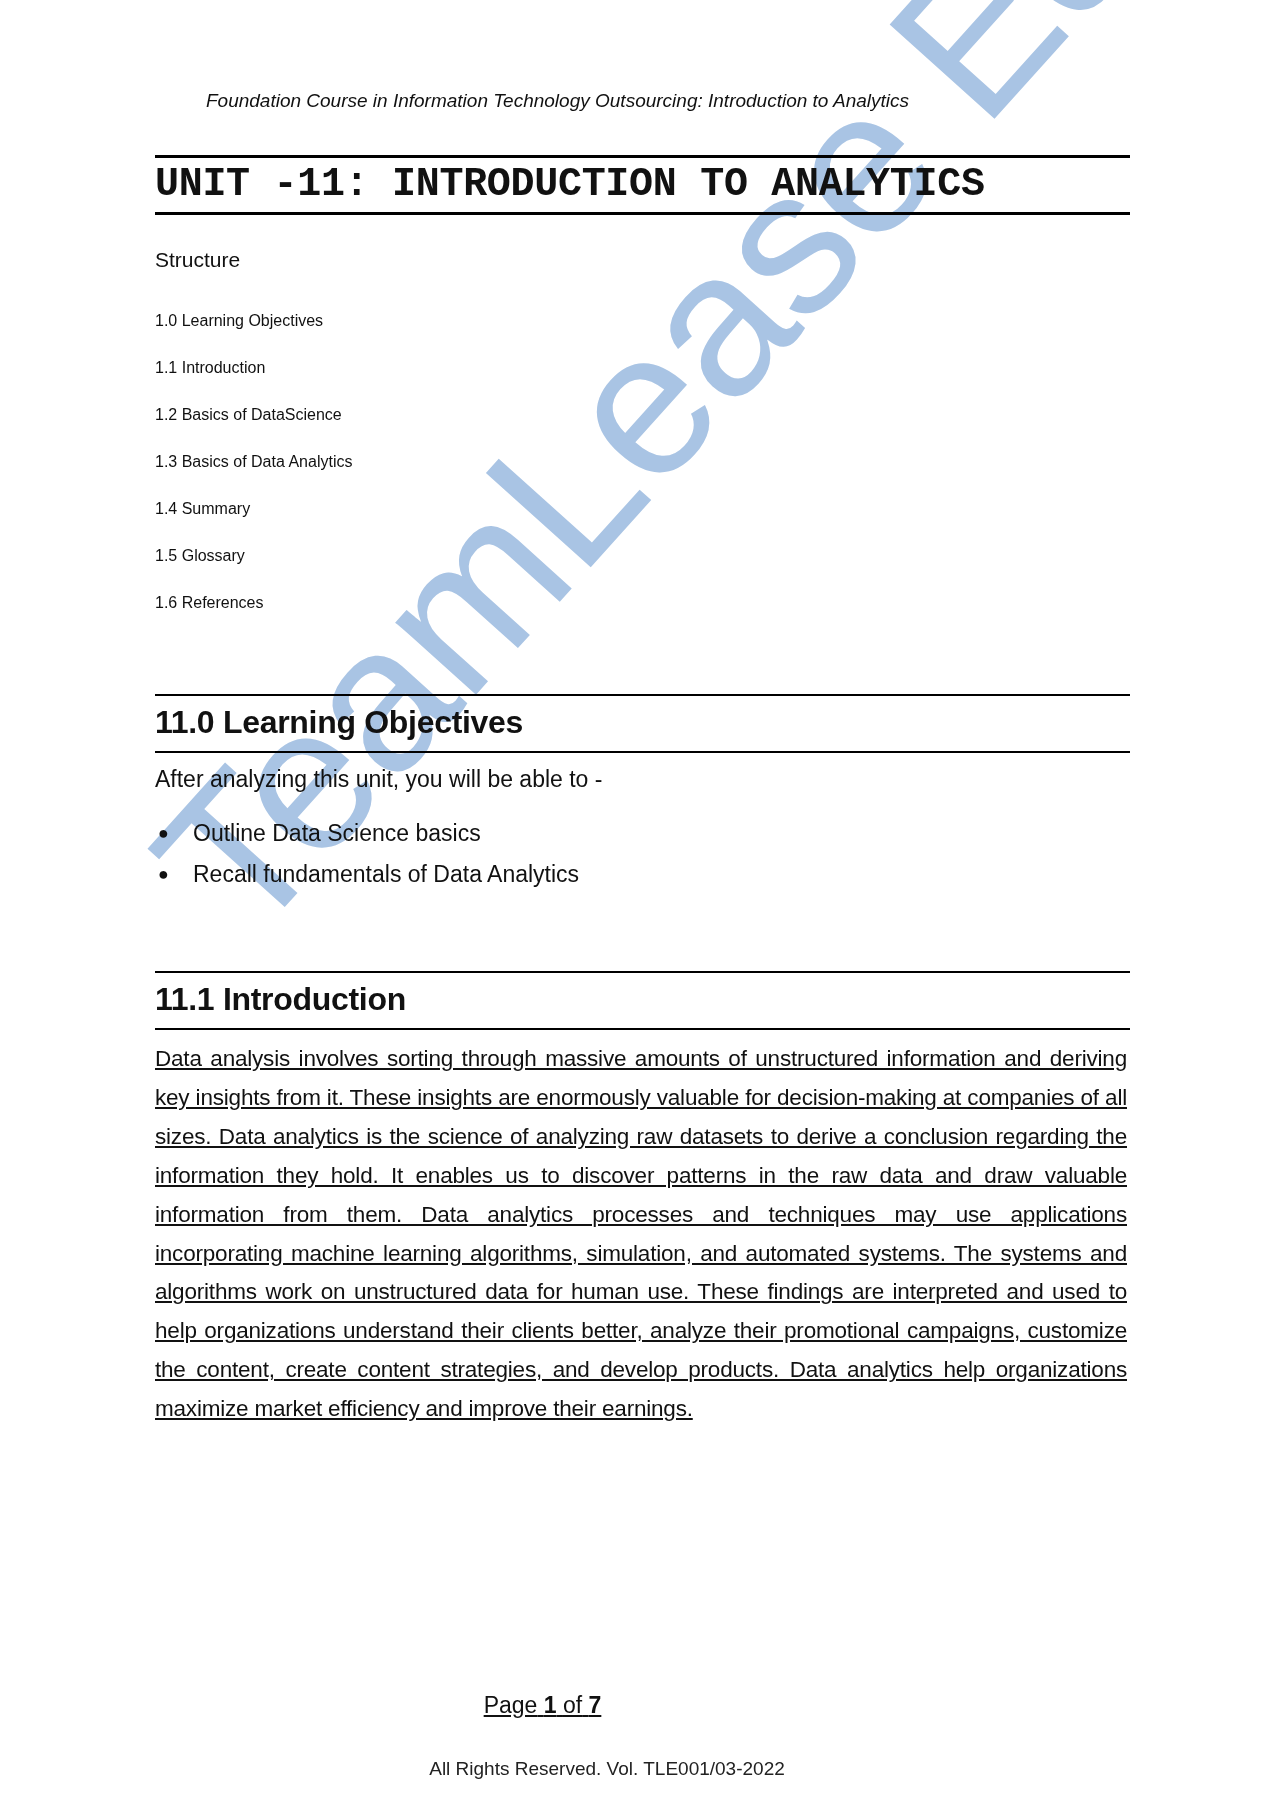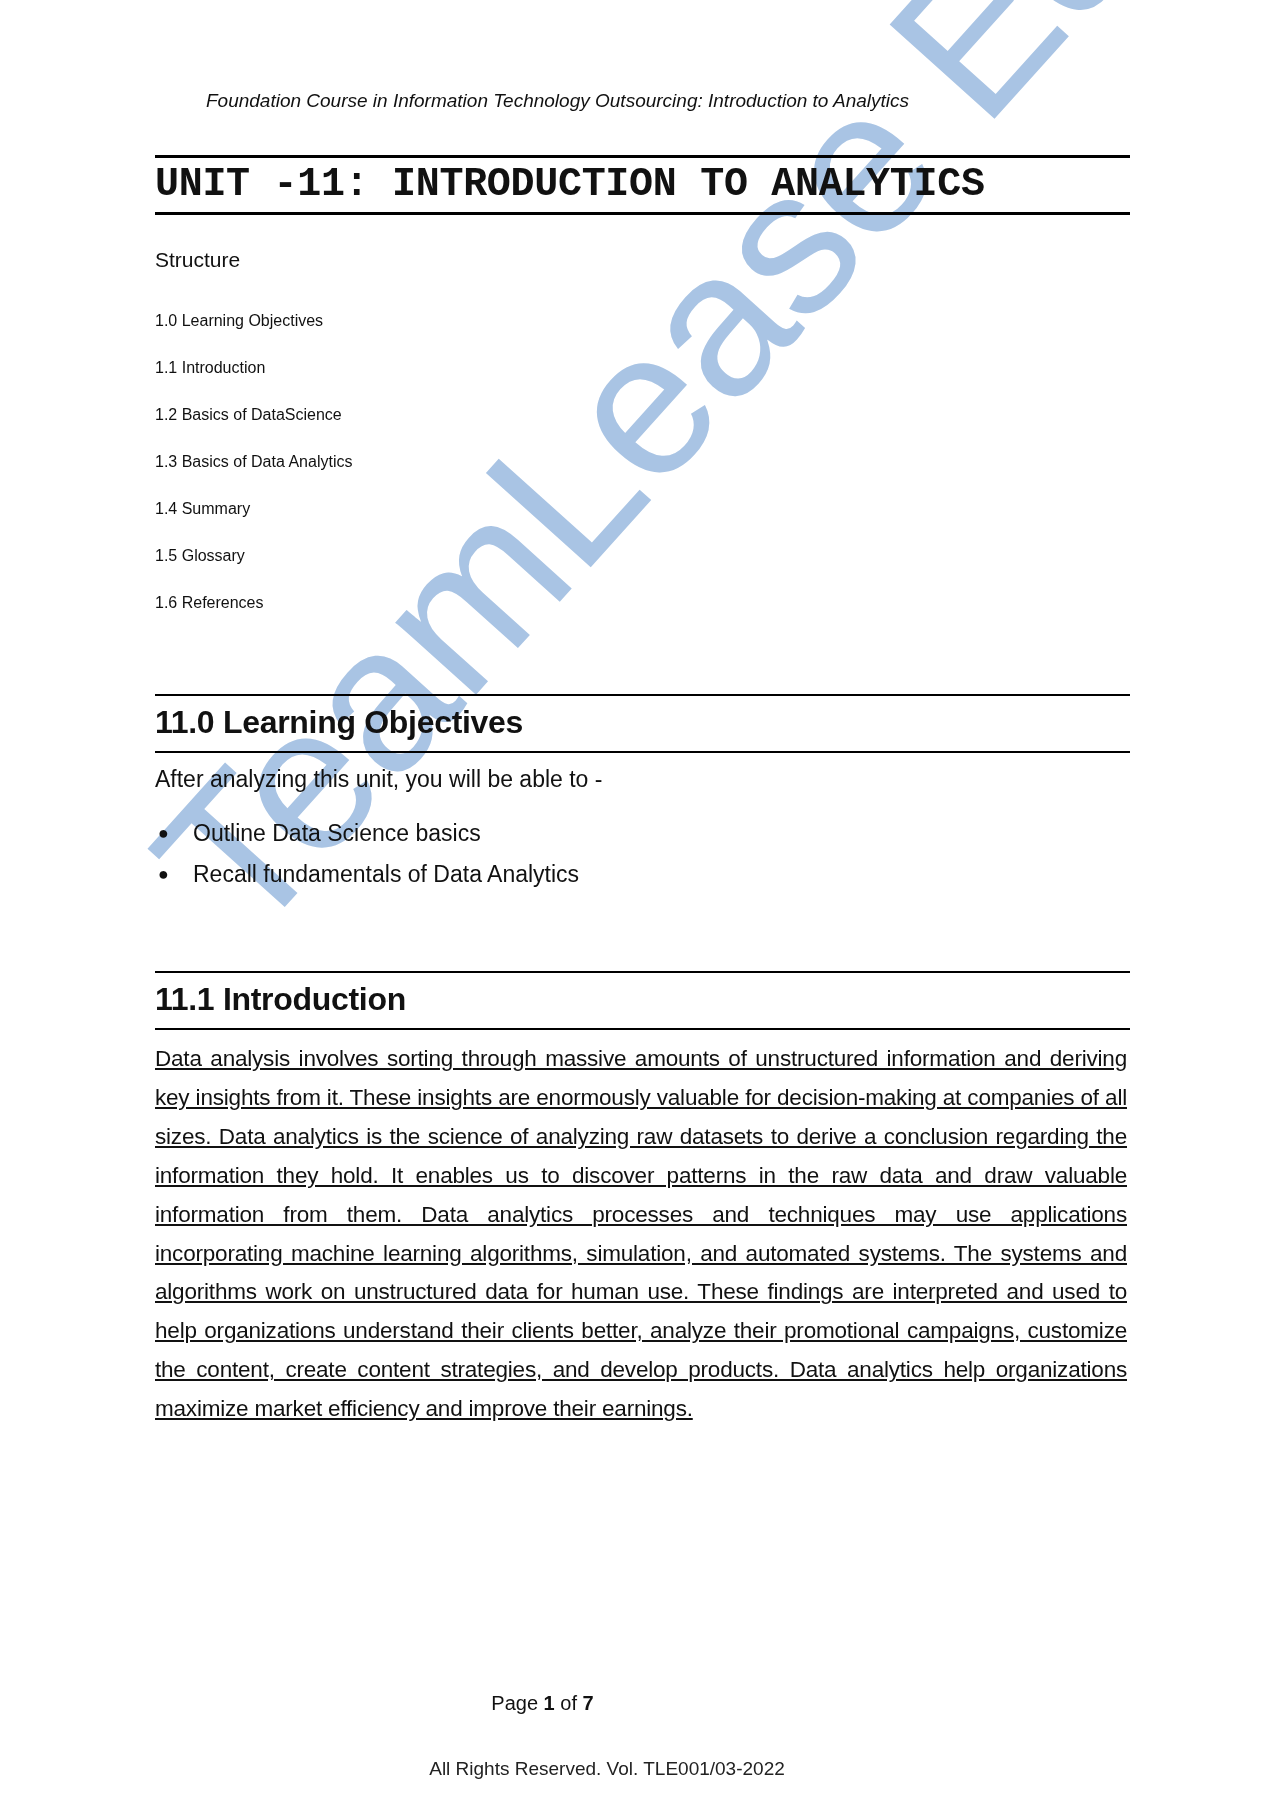--- a/index.html
+++ b/index.html
@@ -20,21 +20,21 @@
   .toc li { font-size: 16px; height: 47px; line-height: 30px; }
   .section-head { position: absolute; left: 155px; width: 975px; height: 55px;
       border-top: 2px solid #000; border-bottom: 2px solid #000; }
   .section-head h2 { margin: 0; font-size: 32px; font-weight: bold; line-height: 52px; letter-spacing: -0.3px; }
   .intro-line { position: absolute; left: 155px; top: 766px; font-size: 23px; }
   .bullets { position: absolute; left: 155px; top: 818px; margin: 0; padding: 0; list-style: none; }
   .bullets li { font-size: 23px; height: 41px; line-height: 30px; position: relative; padding-left: 38px; }
   .bullets li .bullet { position: absolute; left: 3px; top: 0; font-size: 18px; }
   .para { position: absolute; left: 155px; top: 1040px; width: 972px; margin: 0;
       font-size: 22.5px; line-height: 38.9px; text-align: justify; letter-spacing: -0.2px; text-decoration: underline; }
-  .page-num { position: absolute; top: 1692px; left: 0; width: 1085px; text-align: center; font-size: 20px; }
+  .page-num { position: absolute; top: 1692px; left: 0; width: 1085px; text-align: center; font-size: 23px; text-decoration: underline; }
   .page-num b { font-weight: bold; }
   .rights { position: absolute; top: 1758px; left: 0; width: 1214px; text-align: center; font-size: 19px; color: #222; }
 </style>
 </head>
 <body>
 
 <div class="watermark">
   <span>TeamLease EdTech</span>
 </div>
 

